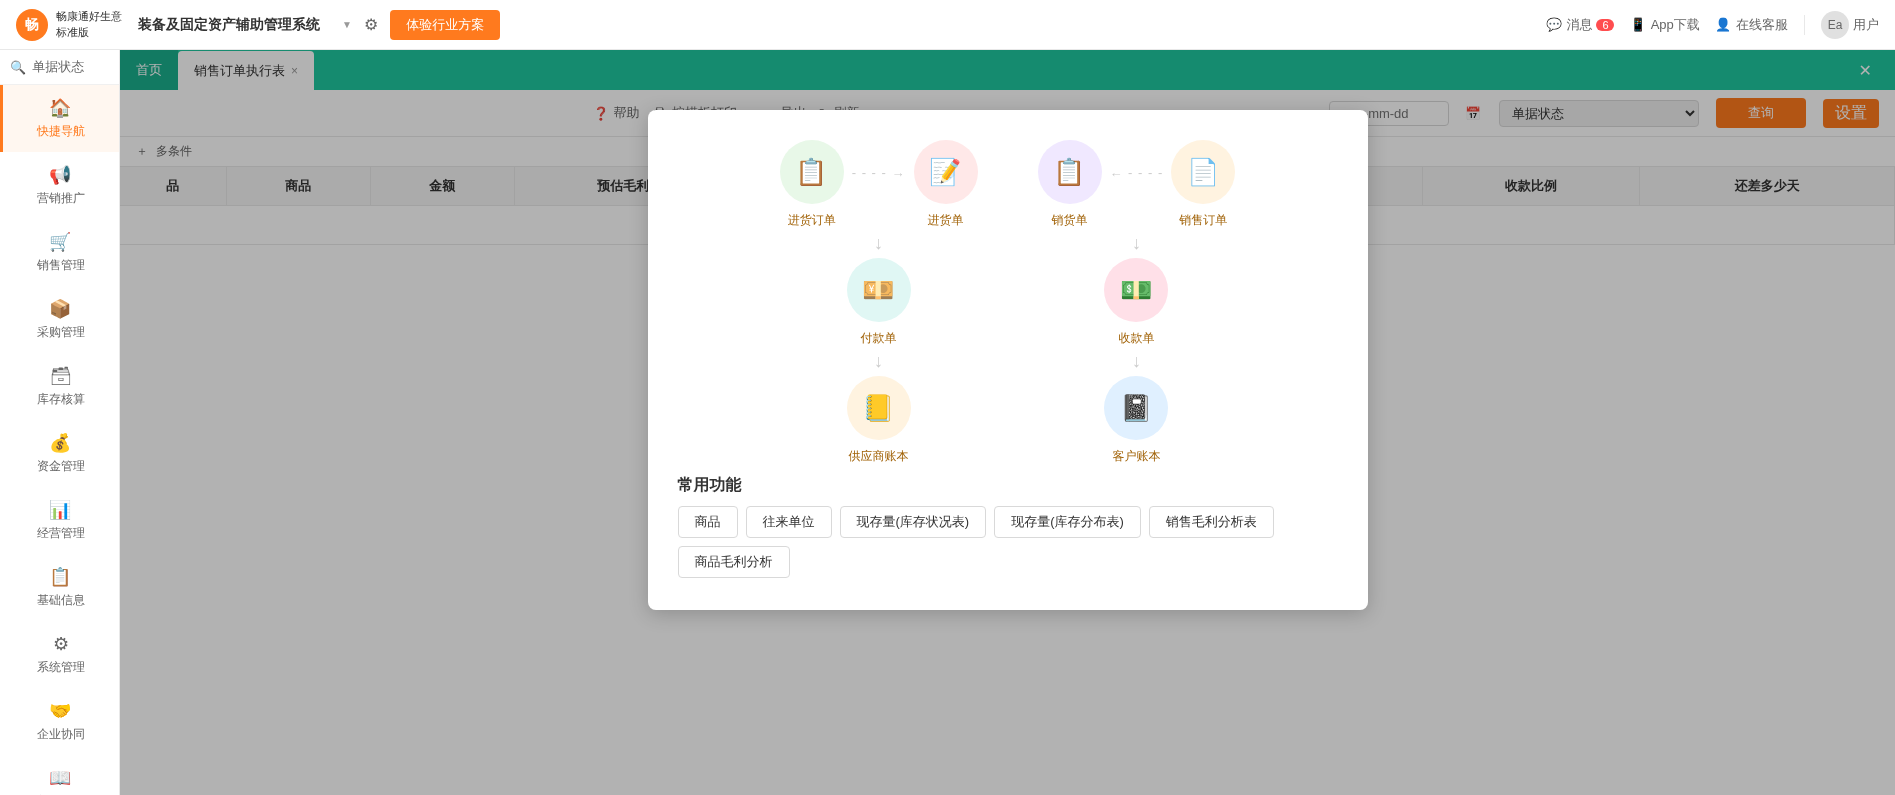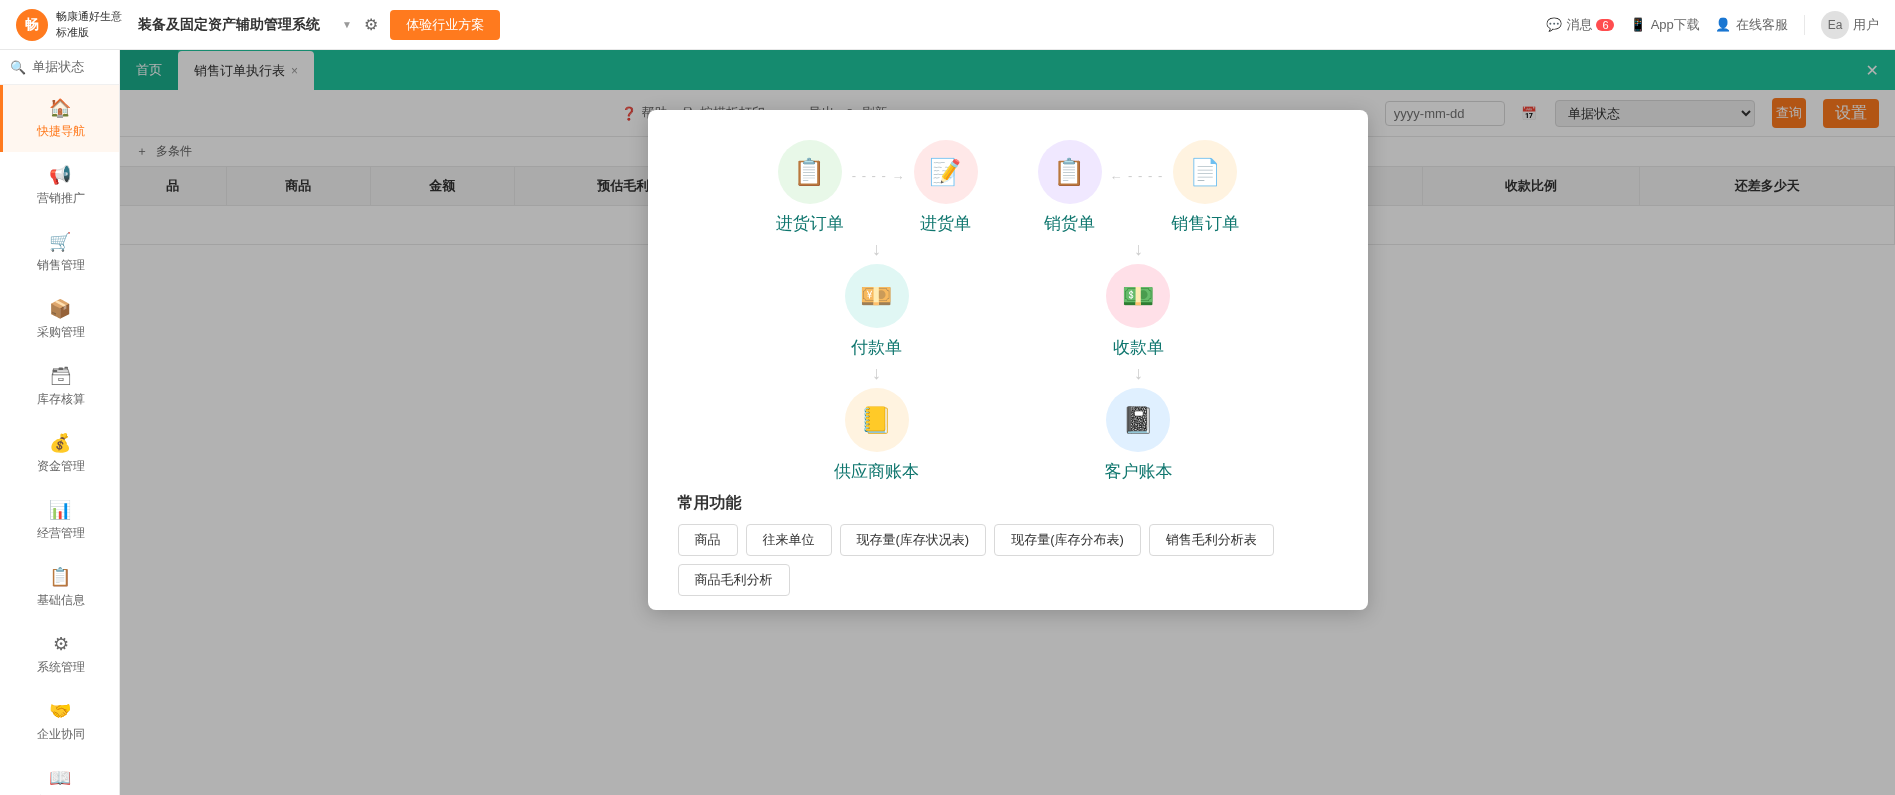--- a/index.html
+++ b/index.html
@@ -24,33 +24,33 @@
     .top-right-item { display: flex; align-items: center; gap: 4px; color: #666; font-size: 13px; cursor: pointer; }
     .badge { background: #ff4d4f; color: white; border-radius: 10px; padding: 0 5px; font-size: 11px; min-width: 18px; text-align: center; }
     .user-avatar { width: 28px; height: 28px; background: #e0e0e0; border-radius: 50%; display: flex; align-items: center; justify-content: center; font-size: 12px; color: #666; }
     .sidebar-search { display: flex; align-items: center; gap: 6px; padding: 8px 10px; color: #666; font-size: 13px; cursor: pointer; border-bottom: 1px solid #f0f0f0; }
     .sidebar-item { display: flex; flex-direction: column; align-items: center; padding: 12px 4px; cursor: pointer; color: #666; font-size: 12px; gap: 4px; border-left: 3px solid transparent; }
     .sidebar-item.active { background: #fff7f0; border-left-color: #ff7a1e; color: #ff7a1e; }
     .sidebar-item.active .sidebar-icon { color: #ff7a1e; }
     .sidebar-icon { font-size: 18px; }
 
     
-    .tab-bar { display: flex; align-items: center; background: #1fc8a0; height: 40px; padding: 0 4px 0 0; }
+    .tab-bar { display: flex; align-items: center; background: #1fc8a0; height: 40px; padding: 0 11px 0 0; }
     .tab { display: flex; align-items: center; padding: 0 16px; height: 40px; cursor: pointer; color: rgba(255,255,255,0.8); font-size: 13px; gap: 6px; }
     .tab.home { color: white; background: #1aaf8d; }
     .tab.active { background: white; color: #333; border-radius: 4px 4px 0 0; margin-top: 2px; }
     .tab-close { color: #999; font-size: 12px; cursor: pointer; }
     .tab-bar-end { margin-left: auto; display: flex; align-items: center; padding-right: 12px; }
     .close-x { color: white; font-size: 16px; cursor: pointer; }
 
     
     .toolbar { display: flex; align-items: center; padding: 8px 16px; background: white; border-bottom: 1px solid #e8e8e8; gap: 12px; flex-wrap: wrap; }
     .toolbar-right { margin-left: auto; display: flex; align-items: center; gap: 12px; }
     .toolbar-btn { display: flex; align-items: center; gap: 4px; color: #666; font-size: 13px; cursor: pointer; }
-    .query-btn { background: #ff7a1e; color: white; border: none; border-radius: 4px; padding: 6px 4px; font-size: 13px; cursor: pointer; }
+    .query-btn { background: #ff7a1e; color: white; border: none; border-radius: 4px; padding: 6px 32px; font-size: 13px; cursor: pointer; }
     .set-btn { background: #ff7a1e; color: white; border: none; border-radius: 4px; padding: 4px 12px; font-size: 16px; cursor: pointer; }
     .date-input { border: 1px solid #d9d9d9; border-radius: 4px; padding: 4px 8px; font-size: 13px; color: #bbb; width: 120px; }
     .status-select { border: 1px solid #d9d9d9; border-radius: 4px; padding: 4px 8px; font-size: 13px; color: #333; width: 200px; }
 
     
     .more-filters { padding: 6px 16px; background: white; border-bottom: 1px solid #e8e8e8; }
     .more-filters-inner { display: flex; align-items: center; gap: 8px; color: #666; font-size: 12px; }
 
     
     .table-area { flex: 1; overflow: auto; background: white; }
@@ -65,21 +65,21 @@
     .flow-node { display: flex; flex-direction: column; align-items: center; gap: 8px; }
     .flow-circle { width: 64px; height: 64px; border-radius: 50%; display: flex; align-items: center; justify-content: center; font-size: 24px; }
     .flow-circle.green { background: #e8f8e8; }
     .flow-circle.red-light { background: #ffe8e8; }
     .flow-circle.purple { background: #f0e8ff; }
     .flow-circle.orange { background: #fff3e0; }
     .flow-circle.teal { background: #e0f7f4; }
     .flow-circle.pink { background: #ffe0e8; }
     .flow-circle.orange2 { background: #fff3e0; }
     .flow-circle.blue { background: #e0f0ff; }
-    .flow-label { font-size: 17px; color: #0f766e; text-align: center; }
+    .flow-label { font-size: 12px; color: #a16207; text-align: center; }
     .flow-arrow-v { color: #ccc; font-size: 18px; text-align: center; margin: 4px 0; }
 
     
     .common-funcs { margin-top: 10px; }
     .common-title { font-size: 16px; color: #333; margin-bottom: 10px; font-weight: bold; }
     .func-row { display: flex; flex-wrap: wrap; gap: 8px; margin-bottom: 8px; }
     .func-btn { border: 1px solid #d9d9d9; border-radius: 4px; padding: 6px 16px; font-size: 13px; color: #333; cursor: pointer; background: white; }
 
     
     .divider { width: 1px; height: 20px; background: #e8e8e8; }

